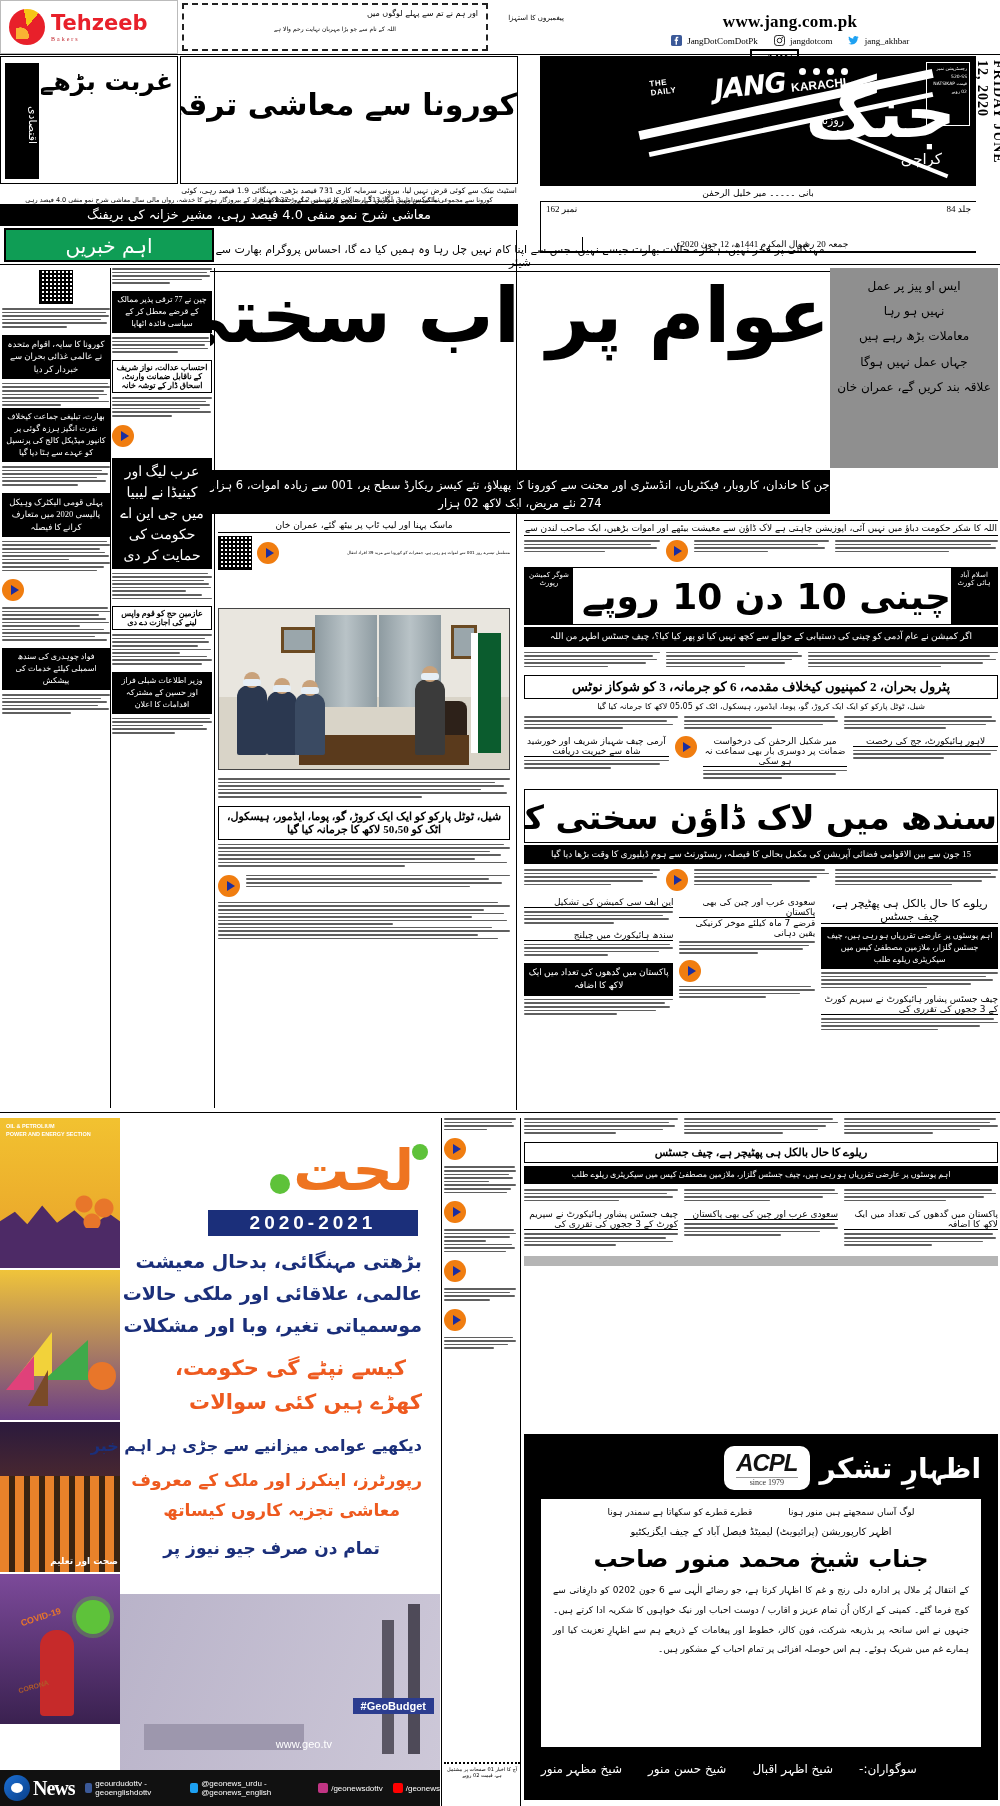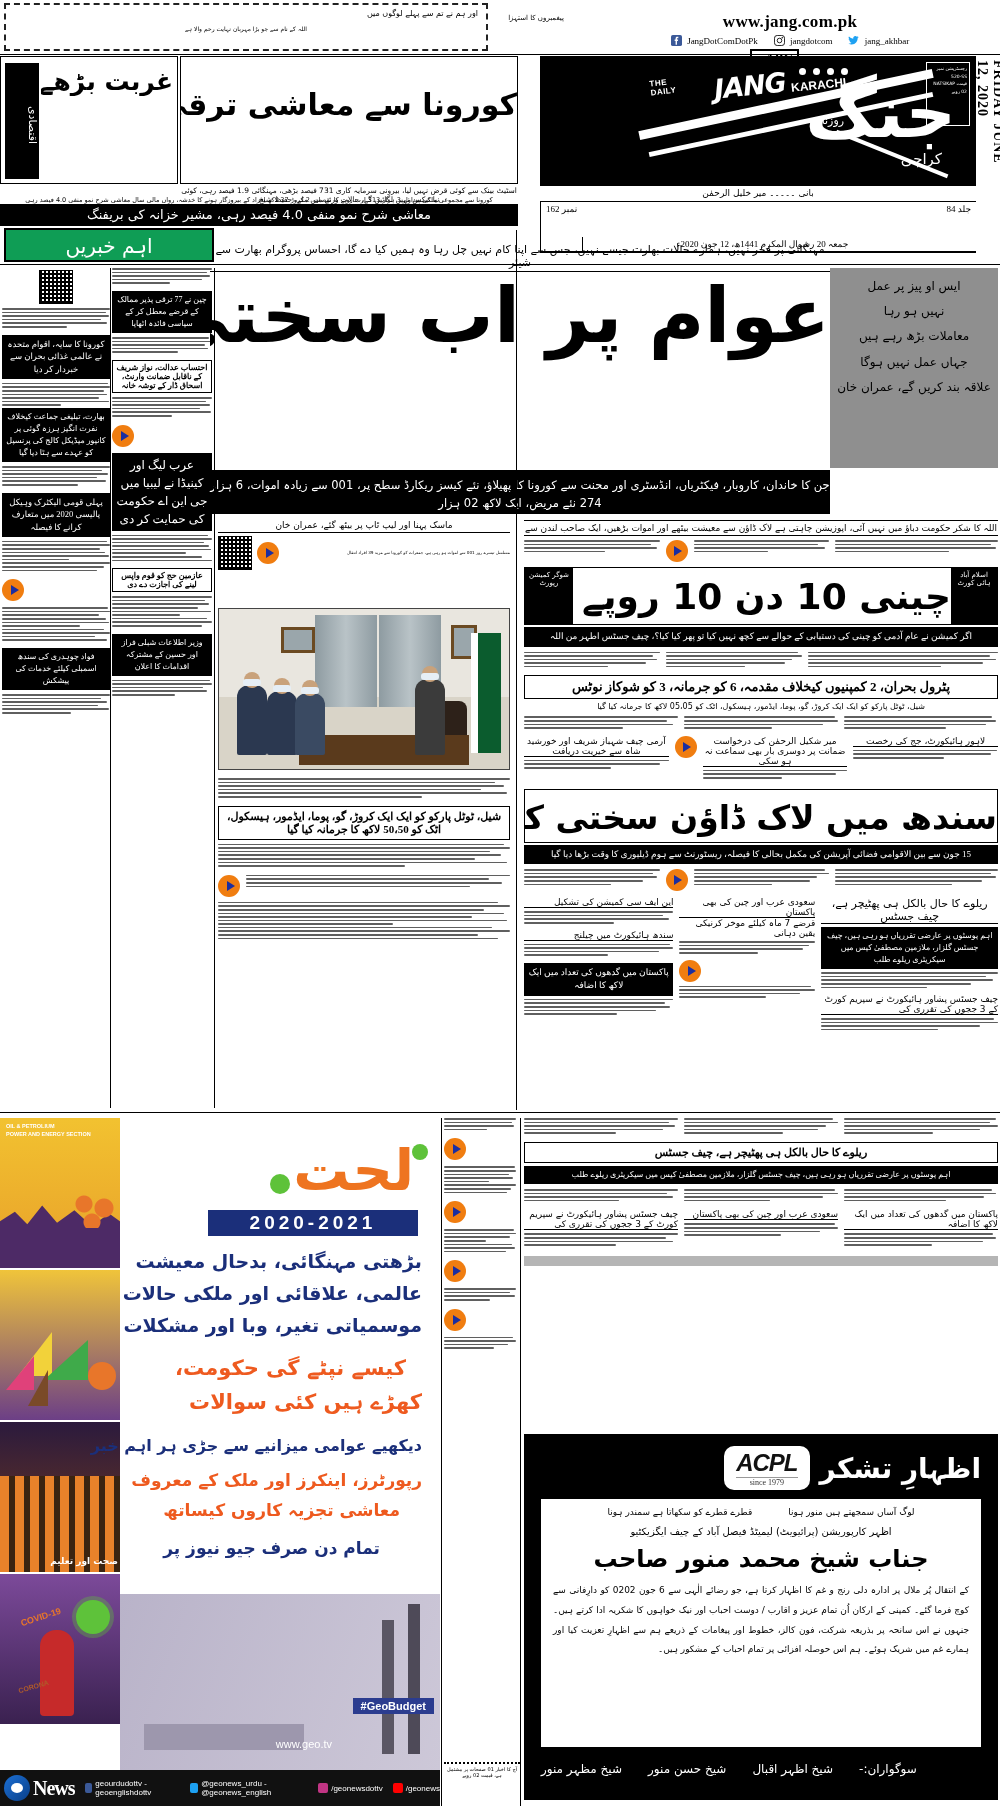--- a/index.html
+++ b/index.html
@@ -191,20 +191,27 @@
   .vline{ position:absolute; width:1px; background:#000; }
   .hline{ position:absolute; height:1px; background:#000; }
 </style>
 </head>
 <body>
 
 <div class="page">
 
   <div id="topstrip">
 
+    <div id="tehzeeb-ad">
+      <div class="swirl"></div>
+      <div id="tehzeeb-text">
+        <div id="tehzeeb-name">Tehzeeb</div>
+        <div id="tehzeeb-sub">Bakers</div>
+      </div>
+    </div>
 
     <div id="dashbox">
       <div class="l1 urdu">اور ہم نے تم سے پہلے لوگوں میں</div>
       <div class="l2 urdu">اللہ کے نام سے جو بڑا مہربان نہایت رحم والا ہے</div>
     </div>
 
     <div id="topmid" class="urdu">پیغمبروں کا استہزا</div>
 
     <div id="webblock">
       <div id="weburl">www.jang.com.pk</div>
@@ -374,21 +381,21 @@
     <div class="invbar" style="margin-top:5px;font-size:8px;padding:2px">احتساب عدالت، نواز شریف کے ناقابل ضمانت وارنٹ، اسحاق ڈار کے توشہ خانہ</div>
     <div class="lines dense" style="margin-top:4px">
       <i style="width:100%"></i>
         <i style="width:94%"></i>
         <i style="width:98%"></i>
         <i style="width:88%"></i>
         <i style="width:99%"></i>
         <i style="width:60%"></i>
     </div>
     <div class="play sm" style="margin:6px auto"></div>
-    <div class="blkbar" style="font-size:12px">عرب لیگ اور کینیڈا نے لیبیا میں جی این اے حکومت کی حمایت کر دی</div>
+    <div class="blkbar" style="margin-top:5px;font-size:14px">عرب لیگ اور کینیڈا نے لیبیا میں جی این اے حکومت کی حمایت کر دی</div>
     <div class="lines dense" style="margin-top:4px">
       <i style="width:96%"></i>
         <i style="width:100%"></i>
         <i style="width:92%"></i>
         <i style="width:97%"></i>
         <i style="width:99%"></i>
         <i style="width:74%"></i>
       <i style="width:90%"></i>
         <i style="width:100%"></i>
     </div>

